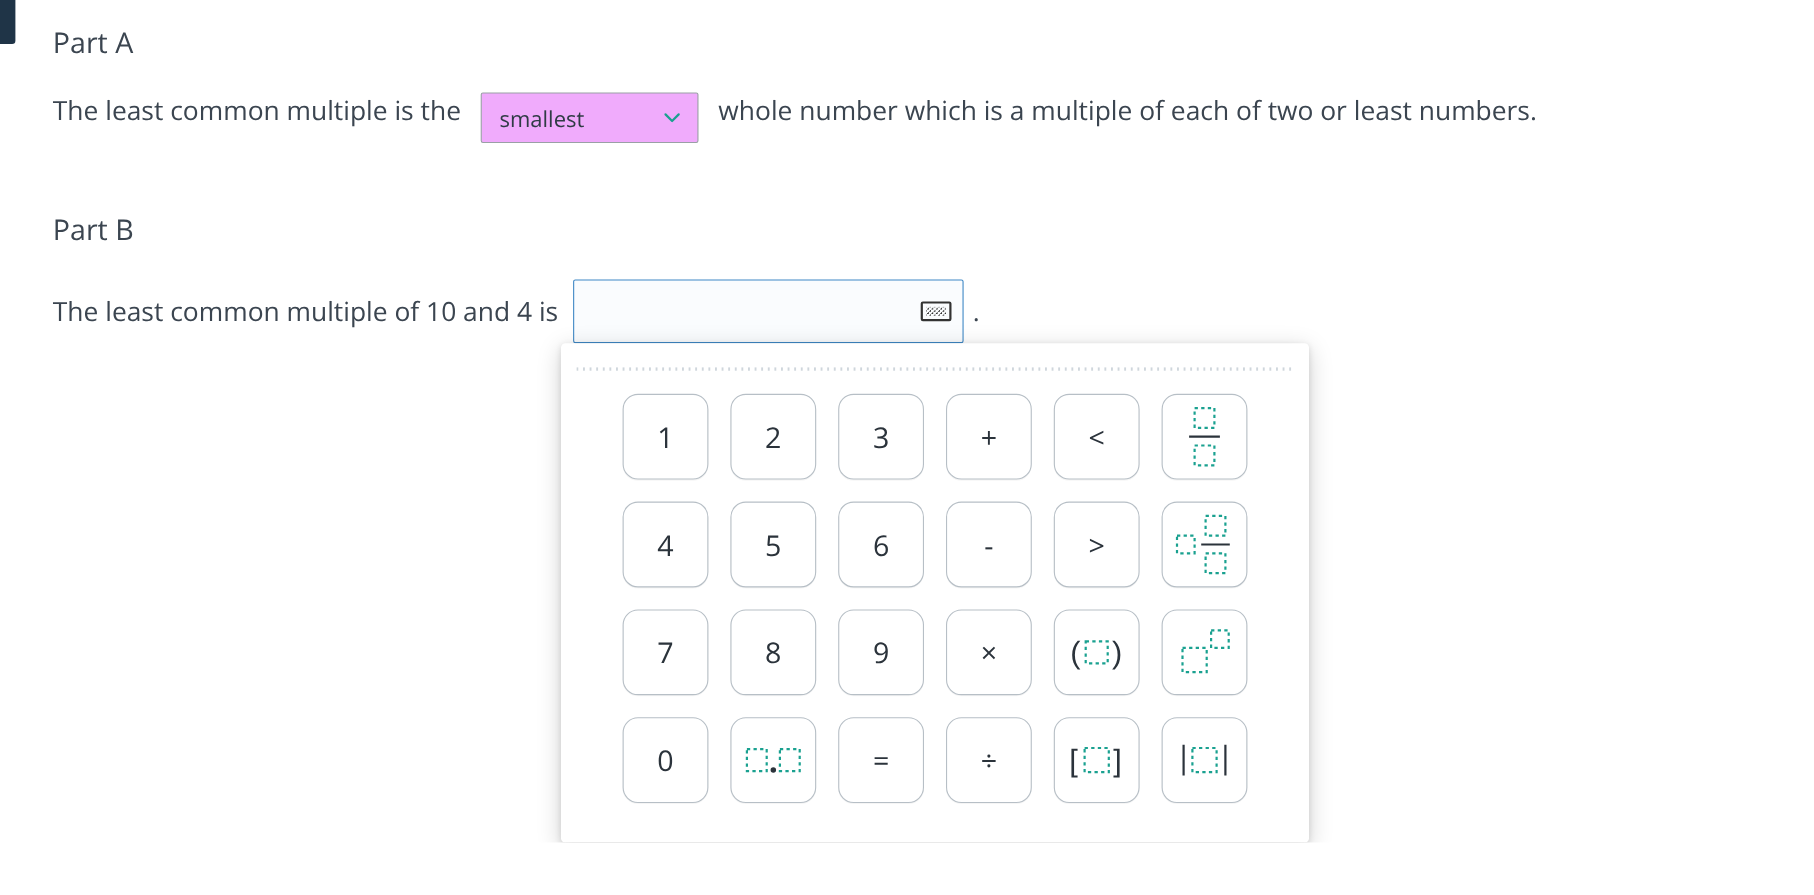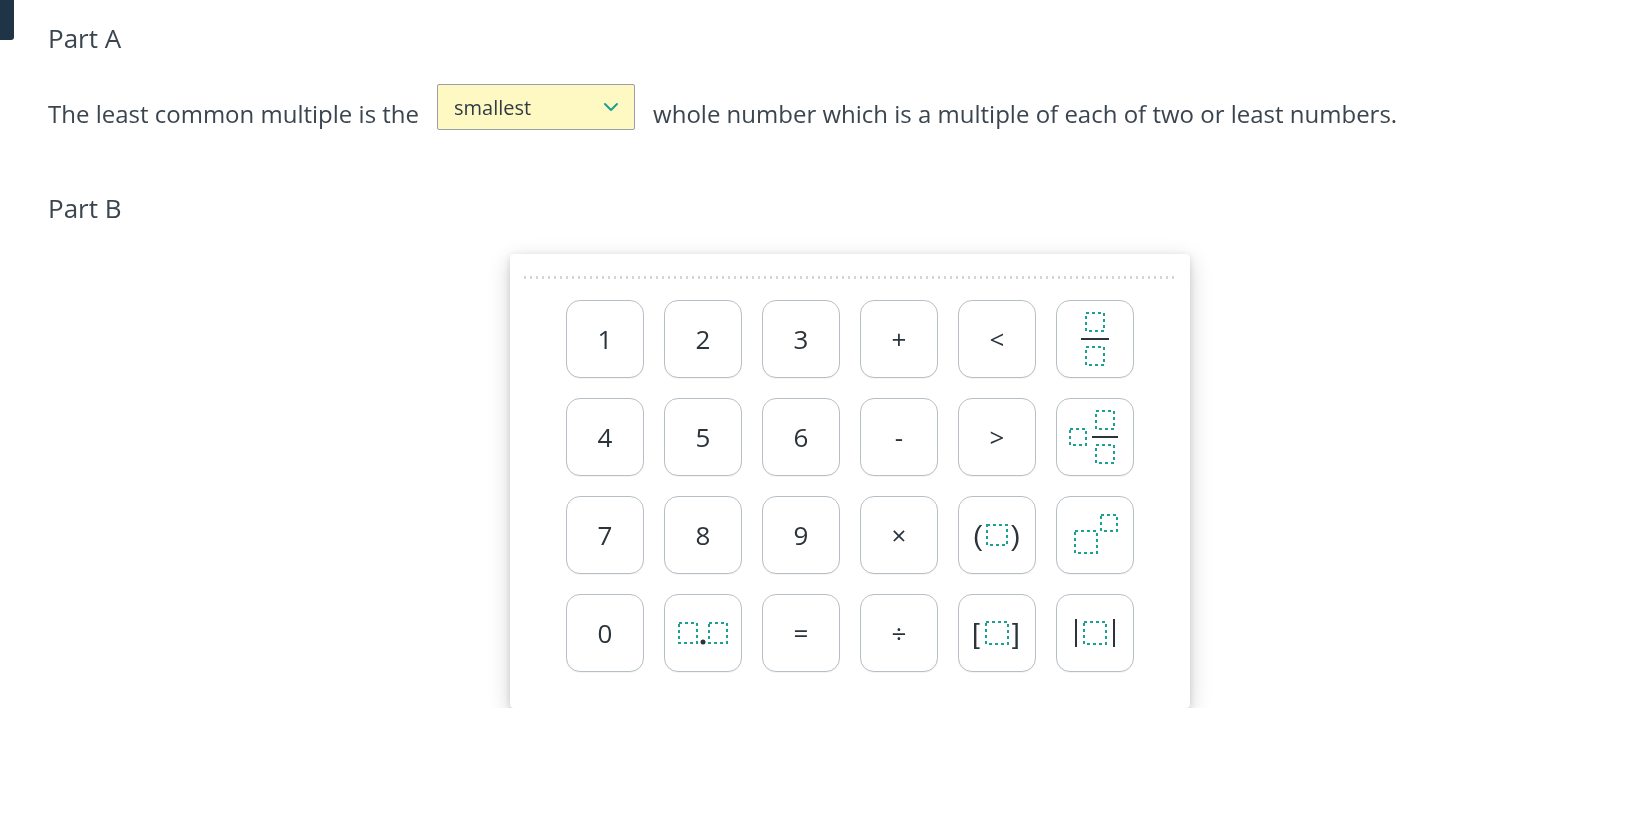--- a/index.html
+++ b/index.html
@@ -27,39 +27,39 @@
   .part-heading {
     font-size: 26px;
     font-weight: 400;
     color: #3b4550;
     margin: 0 0 28px 0;
   }
   .sentence {
     font-size: 24px;
     color: #3b4550;
     display: flex;
-    align-items: flex-end;
+    align-items: flex-start;
     flex-wrap: wrap;
     gap: 0;
     margin-bottom: 60px;
   }
   .sentence .text { white-space: pre; }
   .dropdown {
     display: inline-flex;
     align-items: center;
     justify-content: space-between;
     border: 1px solid #9aa0a6;
     border-radius: 2px;
     height: 46px;
     padding: 0 14px 0 16px;
     margin: 0 18px;
     min-width: 198px;
     font-size: 20px;
     color: #2f3b45;
-    background: #fef9c3;
+    background: #f0abfc;
     cursor: pointer;
   }
   .dropdown .chev {
     margin-left: 20px;
     display: inline-flex;
   }
   .part-b-block { margin-top: 24px; }
   .sentence-b {
     font-size: 24px;
     color: #3b4550;
@@ -168,20 +168,27 @@
           <path d="M3 6 L9 12 L15 6" fill="none" stroke="#1aa190" stroke-width="2" stroke-linecap="round" stroke-linejoin="round"></path>
         </svg>
       </span>
     </span>
     <span class="text">whole number which is a multiple of each of two or least numbers.</span>
   </div>
 
   <div class="part-b-block">
     <h2 class="part-heading">Part B</h2>
 
+    <div class="sentence-b">
+      <span>The least common multiple of 10 and 4 is</span>
+      <span class="answer-input">
+        <span class="kbd-icon"></span>
+      </span>
+      <span>.</span>
+    </div>
 
     <div class="keypad-wrap">
       <div class="keypad-drag"></div>
       <div class="keypad-grid">
 
         <div class="key">1</div>
         <div class="key">2</div>
         <div class="key">3</div>
         <div class="key">+</div>
         <div class="key">&lt;</div>

